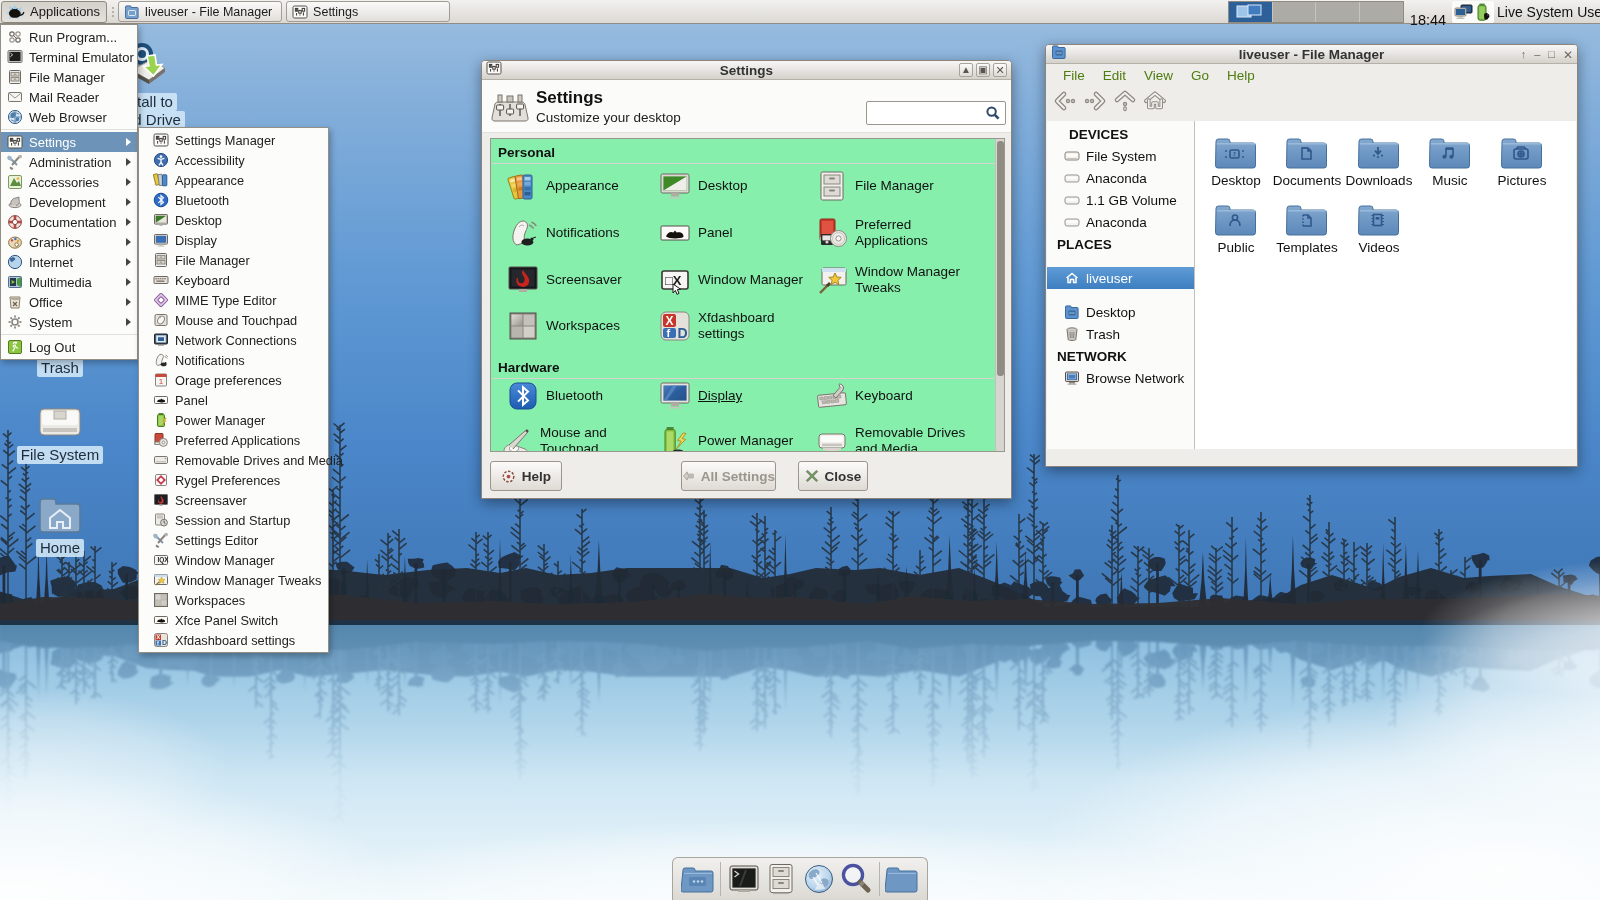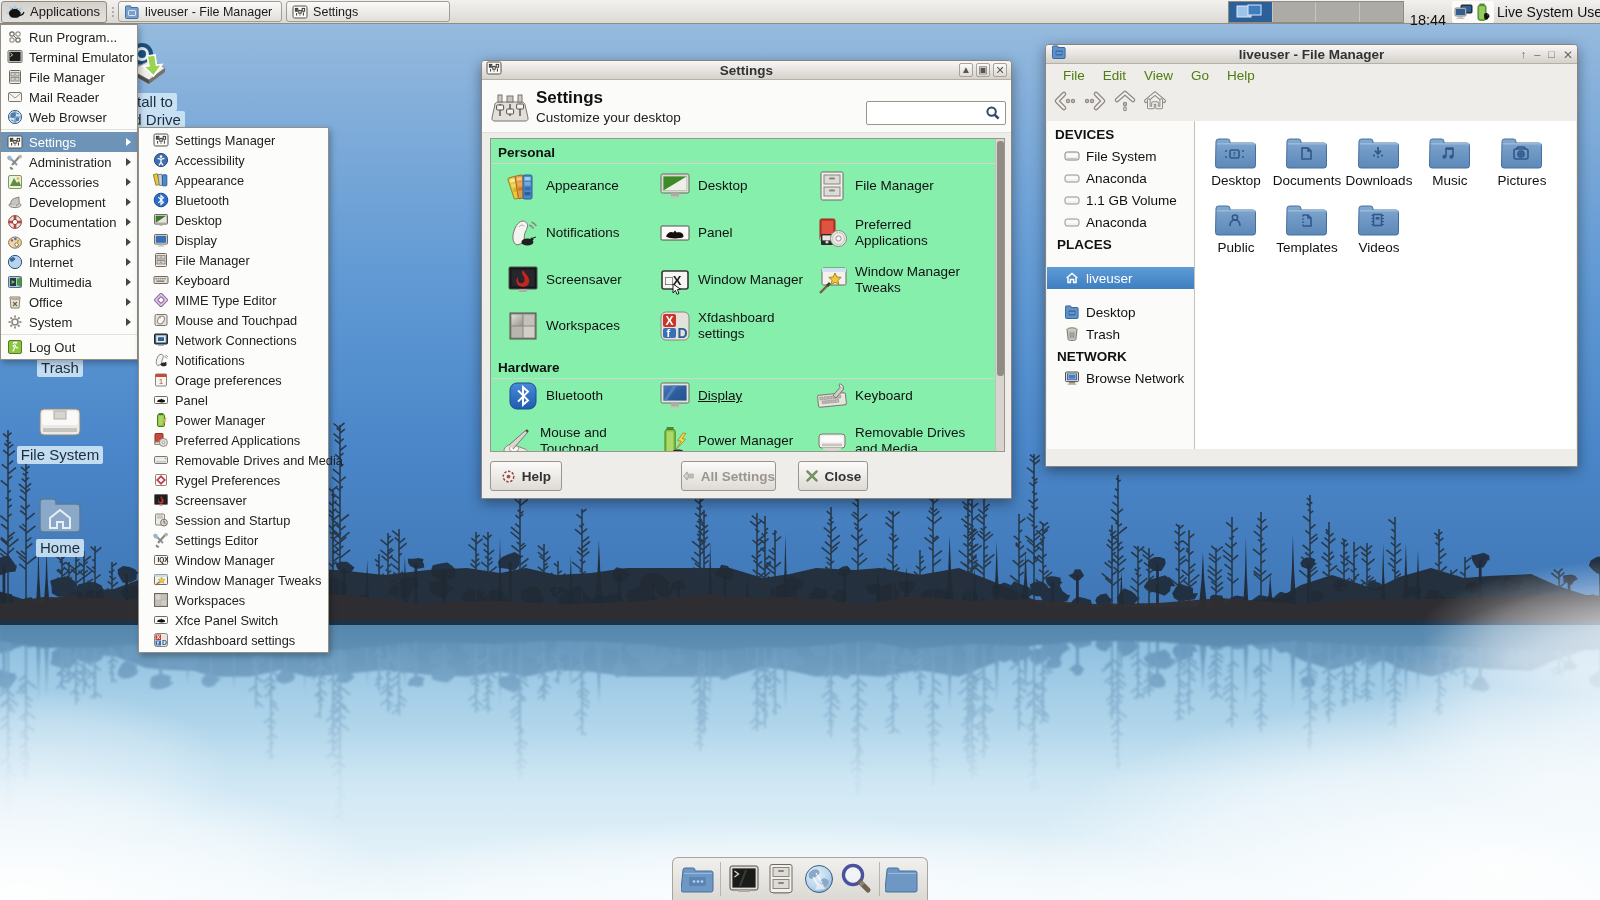--- a/index.html
+++ b/index.html
@@ -1069,21 +1069,21 @@
         </svg></span>
       <span style="margin-left:4px"><svg width="26" height="24" viewBox="0 0 26 24">
           <path d="M4,12 L13,4.5 L22,12" fill="none" stroke="#908b84" stroke-width="4.2" stroke-linejoin="round" stroke-linecap="round"></path>
           <path d="M4,12 L13,4.5 L22,12" fill="none" stroke="#f2f1ee" stroke-width="1.8" stroke-linejoin="round" stroke-linecap="round"></path>
           <path d="M6.8,11 L6.8,18.5 L11,18.5 L11,14 L15,14 L15,18.5 L19.2,18.5 L19.2,11" fill="none" stroke="#908b84" stroke-width="3.6" stroke-linejoin="round" stroke-linecap="round"></path>
           <path d="M6.8,11 L6.8,18.5 L11,18.5 L11,14 L15,14 L15,18.5 L19.2,18.5 L19.2,11" fill="none" stroke="#f2f1ee" stroke-width="1.6" stroke-linejoin="round" stroke-linecap="round"></path>
         </svg></span>
 </div>
 <div id="fmmain">
  <div id="fmside">
-        <div class="srow hdr" style="padding-left:8px">DEVICES</div>
+        <div class="srow hdr" style="padding-left:22px">DEVICES</div>
 <div class="srow indent">
           <svg width="16" height="14" viewBox="0 0 16 14">
             <rect x="1" y="3" width="14" height="8" rx="2" fill="#f0efec" stroke="#8a857d"></rect>
             <rect x="2.4" y="4.4" width="11.2" height="3.6" rx="1.4" fill="#fbfbfa"></rect>
             <rect x="3" y="9" width="10" height="1.2" fill="#c8c5be"></rect>
           </svg>
           <span>File System</span>
         </div>
 <div class="srow indent">
           <svg width="16" height="14" viewBox="0 0 16 14">

